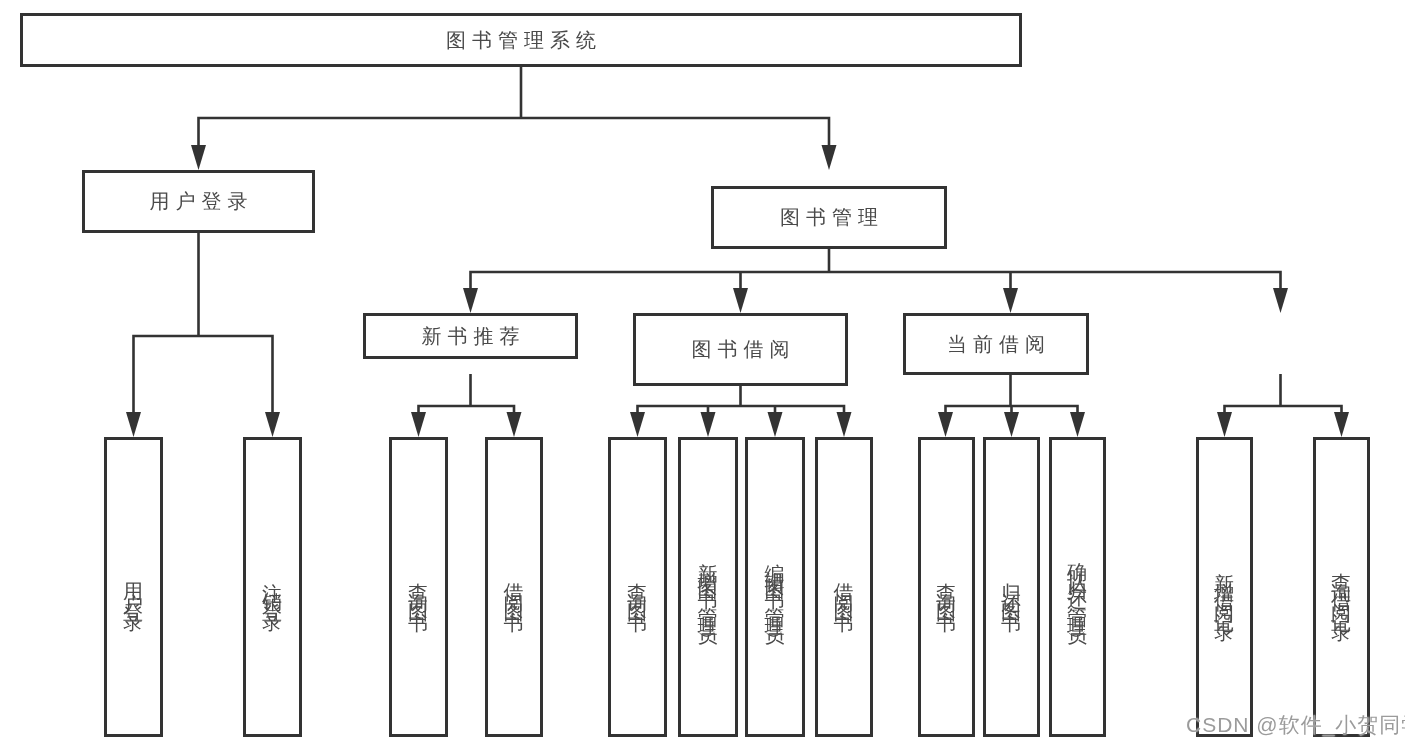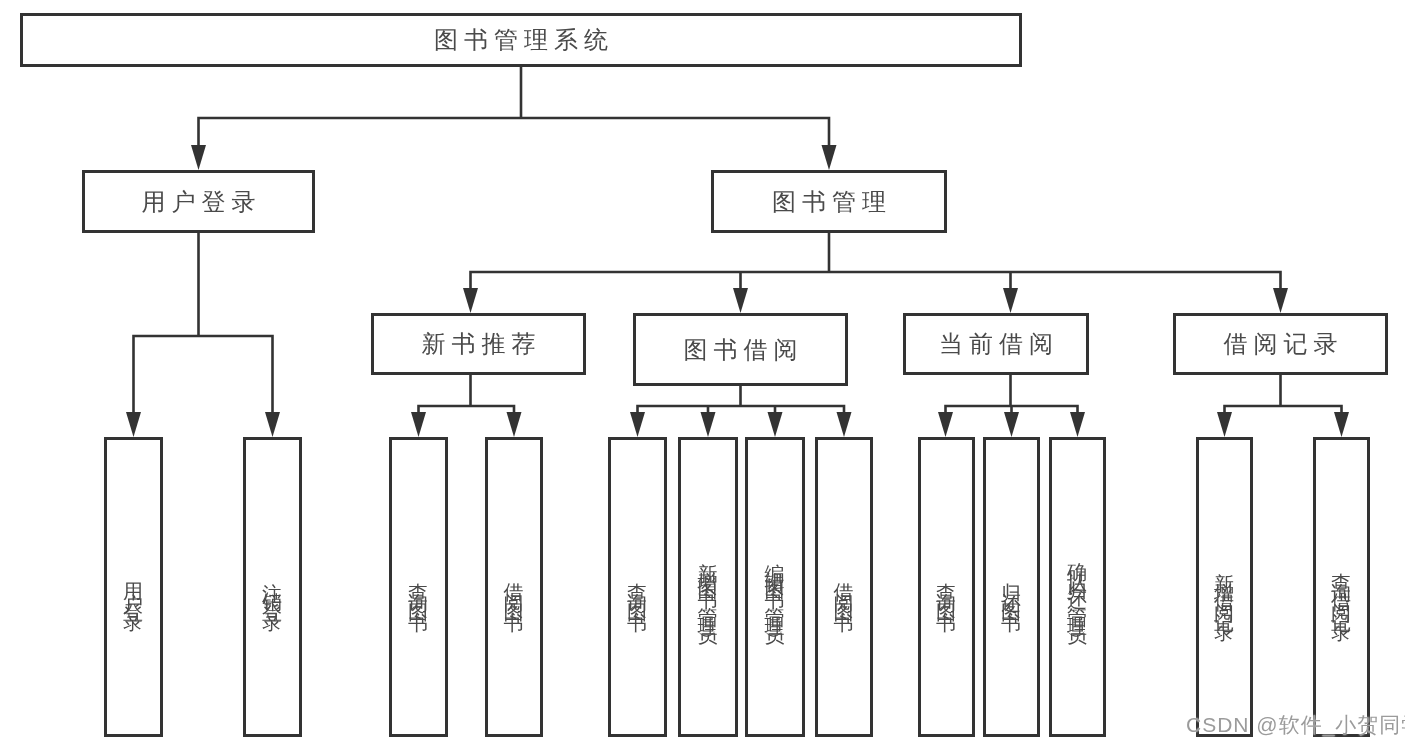--- a/index.html
+++ b/index.html
@@ -22,21 +22,21 @@
   .wires path{stroke:var(--line);stroke-width:2.6;fill:none;}
   .wires polygon{fill:var(--line);stroke:none;}
   .box,.leaf{
     position:absolute;
     box-sizing:border-box;
     background:#fff;
     border:3px solid var(--border);
     display:flex;align-items:center;justify-content:center;
   }
   .box span{
-    font-size:24px;
+    font-size:20px;
     letter-spacing:6px;
     text-indent:6px;
     white-space:nowrap;
     color:var(--text);
   }
   .leaf{top:437px;height:300px;}
   .leaf span{
     writing-mode:vertical-rl;
     text-orientation:mixed;
     font-size:20px;
@@ -103,35 +103,32 @@
     </g>
   </svg>
 
   <div class="box" style="left:20px;top:13px;width:1002px;height:54px">
     <span>图书管理系统</span>
   </div>
 
   <div class="box" style="left:82px;top:170px;width:233px;height:63px">
     <span>用户登录</span>
   </div>
-  <div class="box" style="left:711px;top:170px;width:236px;height:63px">
+  <div class="box" style="left:711px;top:186px;width:236px;height:63px">
     <span>图书管理</span>
   </div>
 
-  <div class="box" style="left:371px;top:313px;width:215px;height:62px">
+  <div class="box" style="left:363px;top:313px;width:215px;height:46px">
     <span>新书推荐</span>
   </div>
   <div class="box" style="left:633px;top:313px;width:215px;height:73px">
     <span>图书借阅</span>
   </div>
   <div class="box" style="left:903px;top:313px;width:186px;height:62px">
     <span>当前借阅</span>
-  </div>
-  <div class="box" style="left:1173px;top:313px;width:215px;height:62px">
-    <span>借阅记录</span>
   </div>
 
   <div class="leaf" style="left:104px;width:59px">
     <span>用户登录</span>
   </div>
   <div class="leaf" style="left:243px;width:59px">
     <span>注销登录</span>
   </div>
 
   <div class="leaf" style="left:389px;width:59px">

